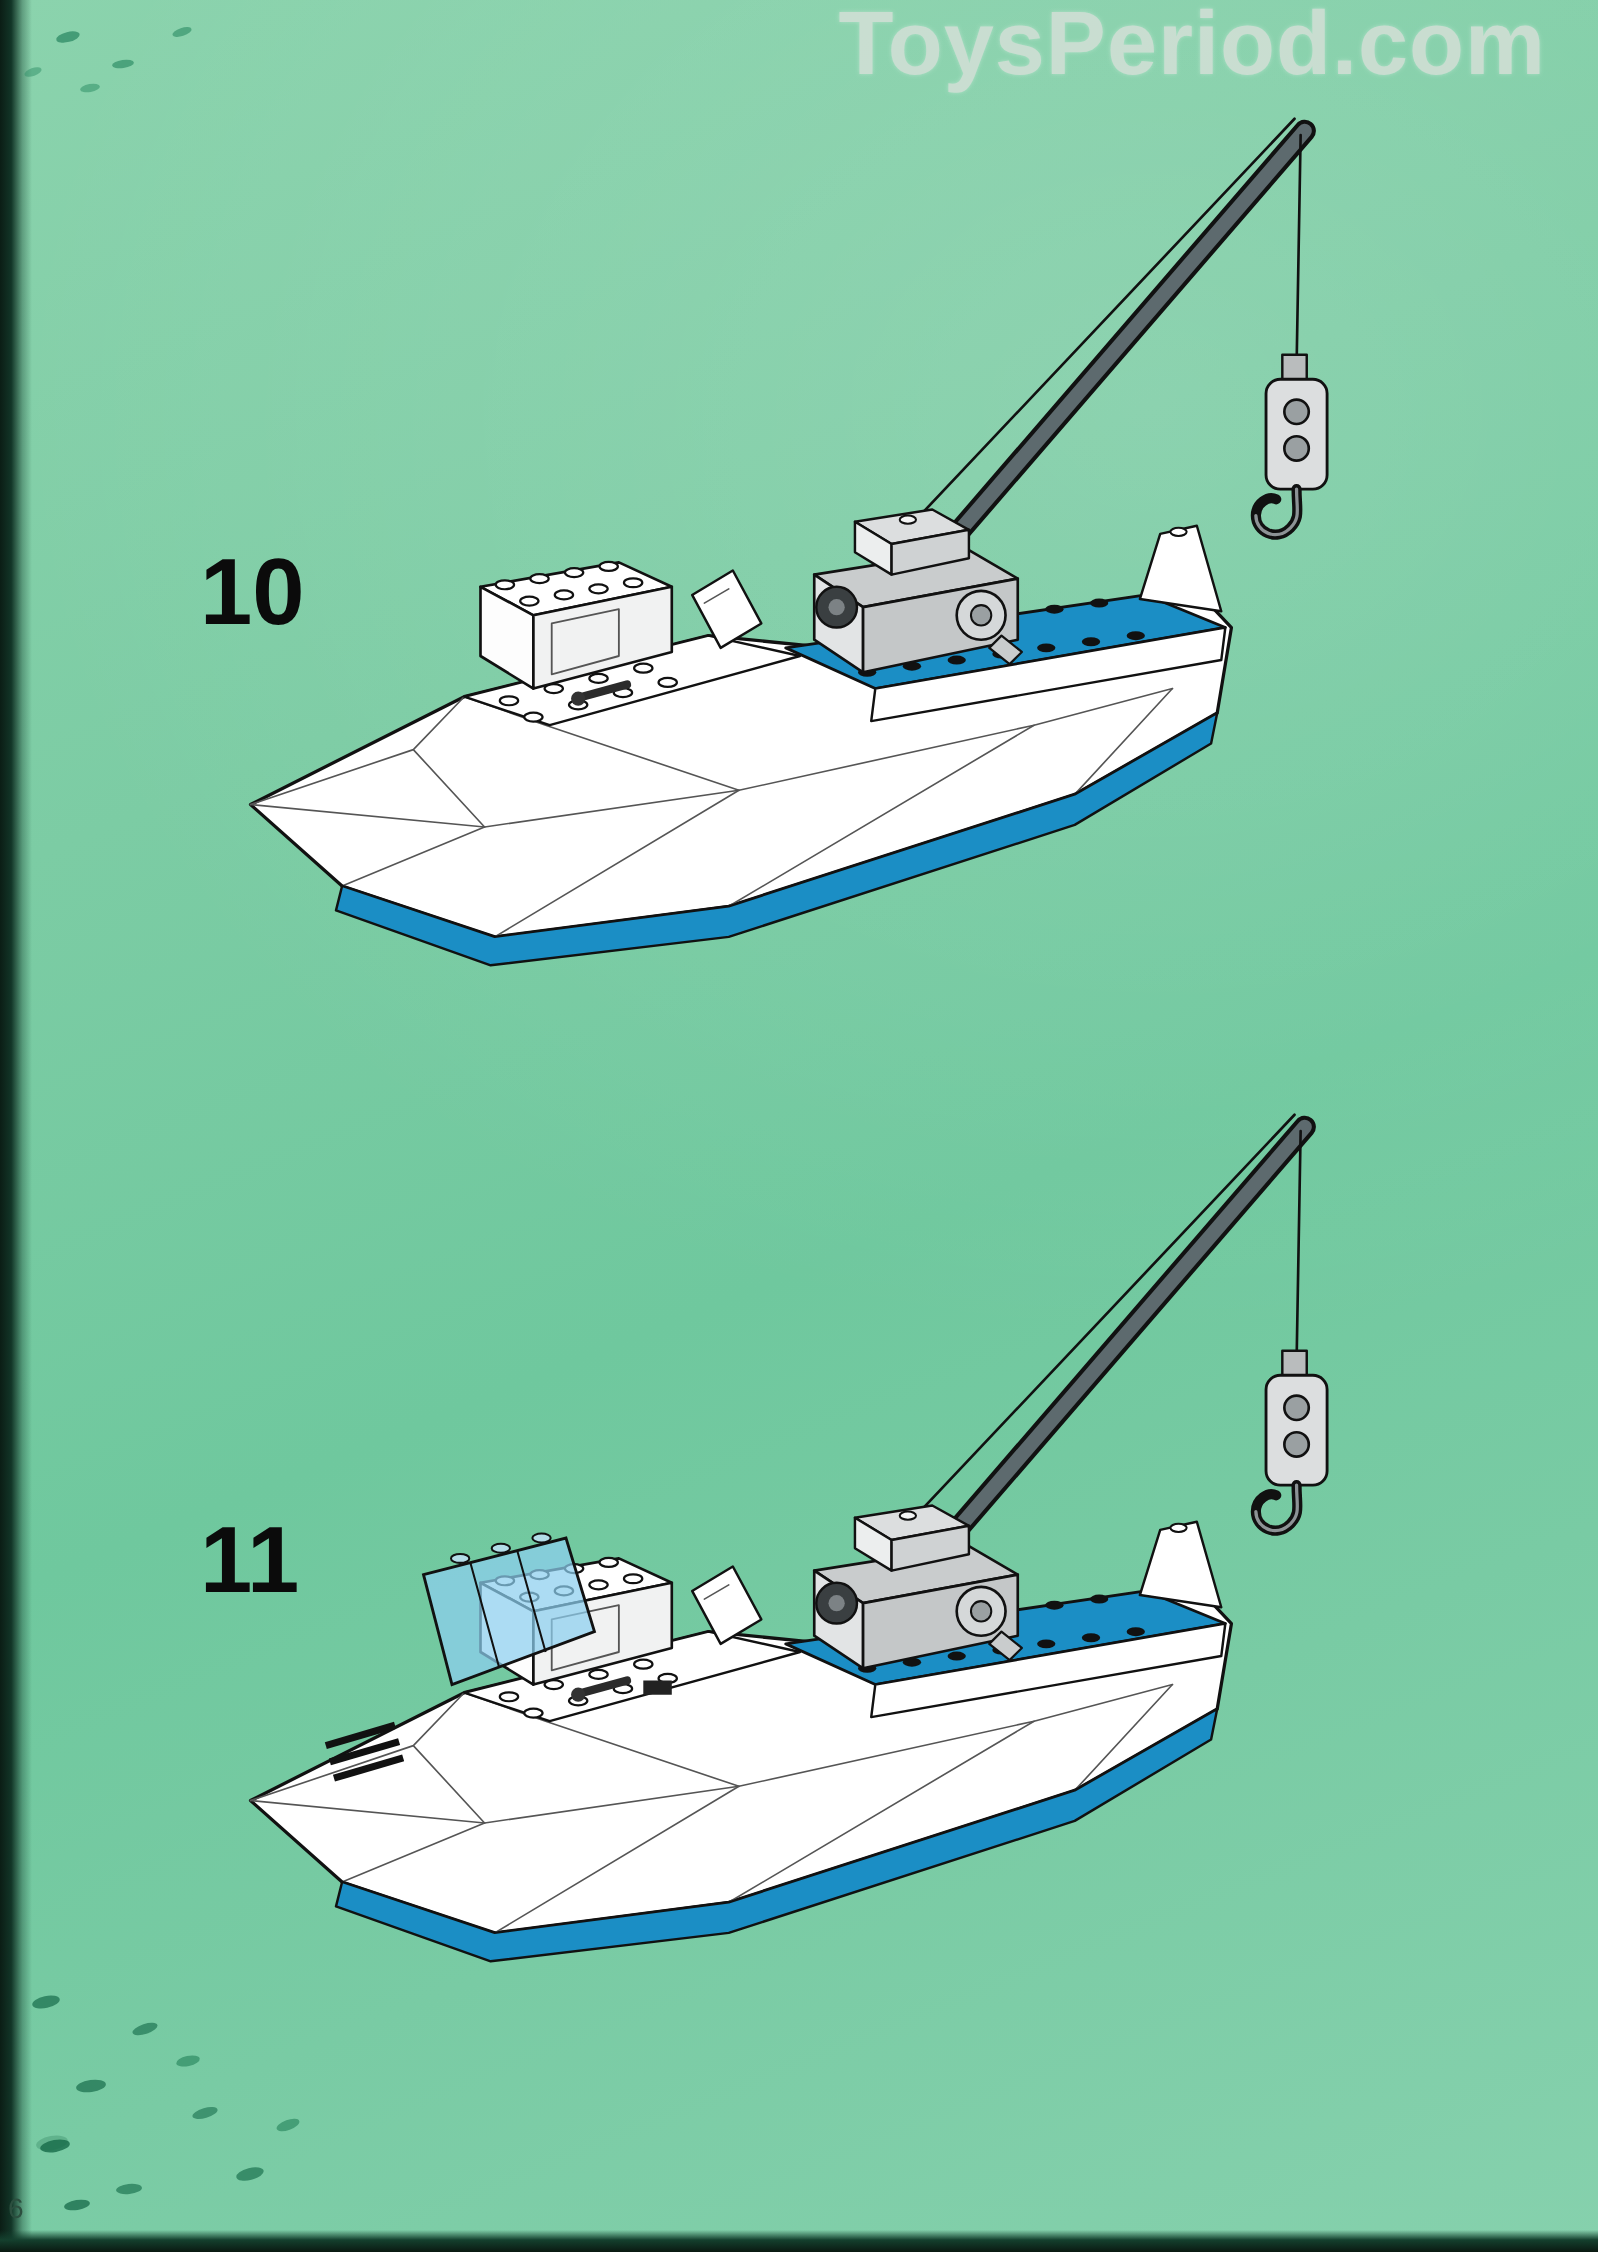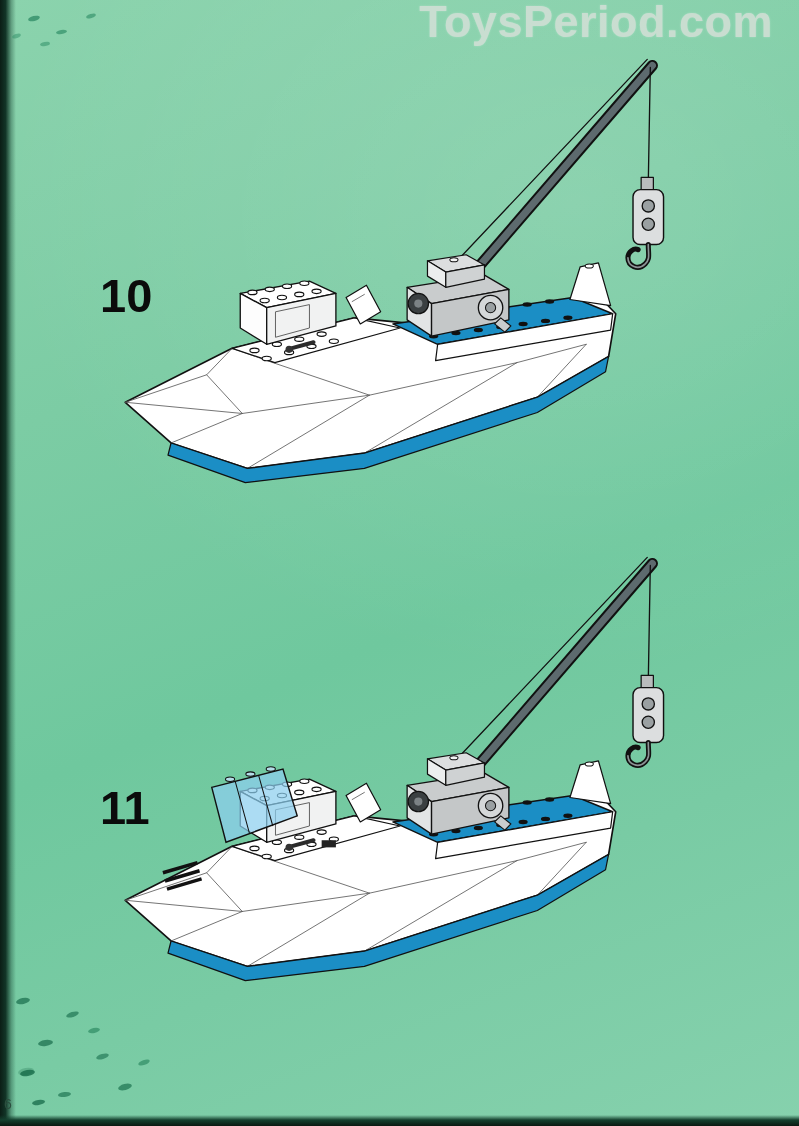--- a/index.html
+++ b/index.html
@@ -23,21 +23,21 @@
     position:absolute;top:-4px;right:26px;
     font-size:45px;font-weight:bold;letter-spacing:0.5px;
     color:#cfdfd4;opacity:0.92;text-shadow:0 0 2px rgba(255,255,255,0.35);
     user-select:none;
   }
   .step-number{
     position:absolute;left:100px;
     font-size:47px;font-weight:bold;color:#0b0b0b;line-height:1;
   }
   .step-10{top:272px;}
-  .step-11{top:784px;text-align:right;}
+  .step-11{top:756px;text-align:right;}
   .page-number{
     position:absolute;left:4px;top:1096px;
     font-size:14px;color:#2c4f3f;
   }
   .fig{position:absolute;width:580px;height:440px;}
   .fig-1{left:110px;top:50px;}
   .fig-2{left:110px;top:548px;}
   .speck{position:absolute;border-radius:50%;}
 </style>
 </head>

